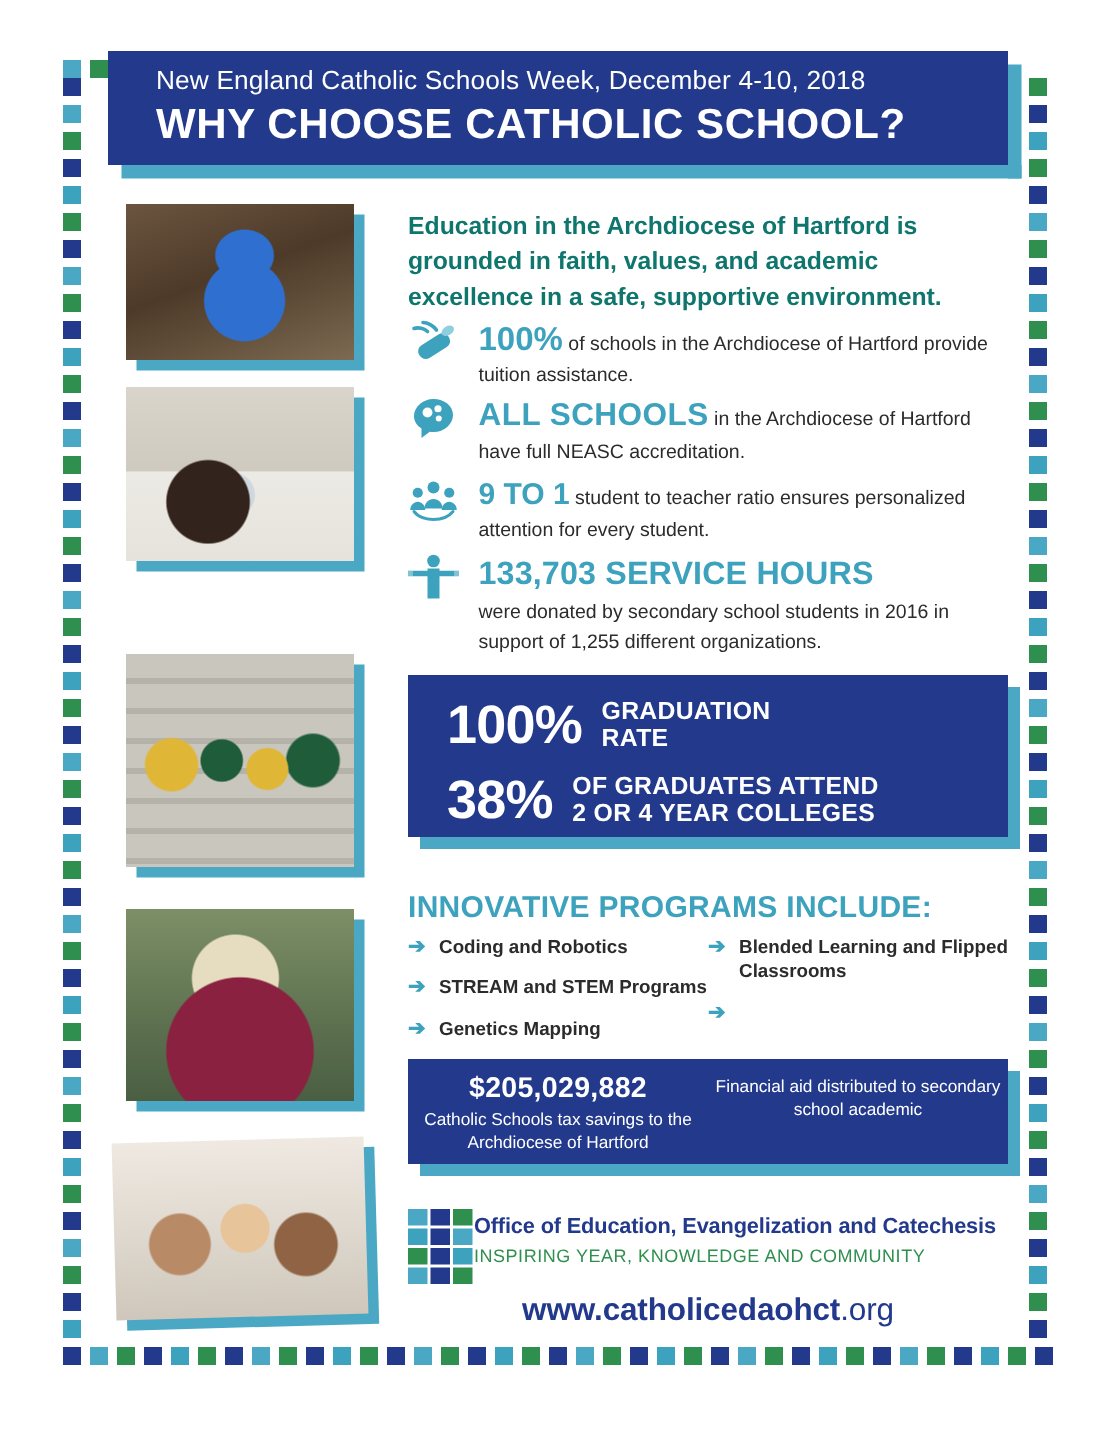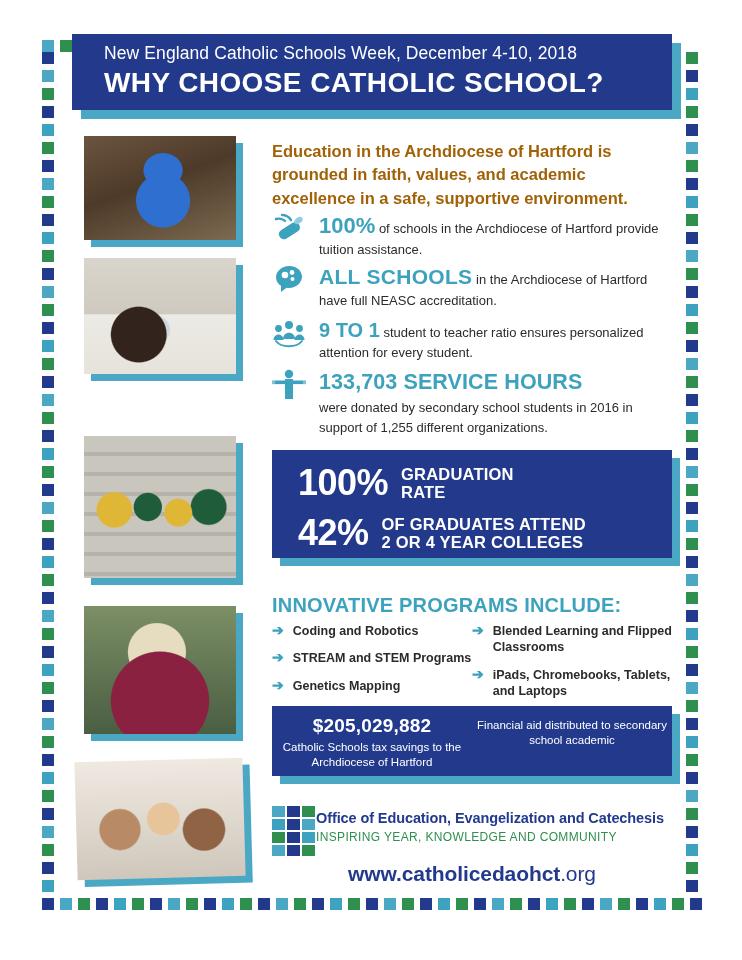--- a/index.html
+++ b/index.html
@@ -92,21 +92,21 @@
     background:
       radial-gradient(circle at 26% 58%, #b98a66 0 14%, transparent 15%),
       radial-gradient(circle at 52% 50%, #e8c49a 0 15%, transparent 16%),
       radial-gradient(circle at 76% 60%, #8f6344 0 14%, transparent 15%),
       linear-gradient(180deg,#efe9e2 0%,#ded7cd 55%,#cfc7bb 100%);
   }
 
   
   #intro {
     position:absolute; left:272px; top:140px; width:400px;
-    font-size:16.5px; font-weight:bold; color:#a16207; line-height:1.42;
+    font-size:16.5px; font-weight:bold; color:#0f766e; line-height:1.42;
   }
 
   
   .stat-row { position:absolute; left:272px; width:404px; display:flex; gap:13px; }
   .stat-icon { flex:0 0 34px; padding-top:2px; }
   .stat-icon svg { display:block; }
   .stat-text { font-size:13px; color:#2b2b2b; line-height:1.42; }
   .stat-hl { color:#3da2bd; font-weight:bold; }
 
   #stat-tuition     { top:210px; }
@@ -422,21 +422,21 @@
 
 <div id="grad-box">
   <div class="grad-line" id="grad-line-1">
     <span class="grad-num">100%</span>
     <span class="grad-lbl">
       <span>GRADUATION</span><br>
       <span>RATE</span>
     </span>
   </div>
   <div class="grad-line" id="grad-line-2">
-    <span class="grad-num">42%</span>
+    <span class="grad-num">38%</span>
     <span class="grad-lbl">
       <span>OF GRADUATES ATTEND</span><br>
       <span>2 OR 4 YEAR COLLEGES</span>
     </span>
   </div>
 </div>
 
 <div id="programs-title">INNOVATIVE PROGRAMS INCLUDE:</div>
 
 <div class="prog-col" id="prog-col-left">
@@ -454,21 +454,20 @@
   </div>
 </div>
 
 <div class="prog-col" id="prog-col-right">
   <div class="prog-item">
     <span class="prog-arrow">➔</span>
     <span>Blended Learning and Flipped Classrooms</span>
   </div>
   <div class="prog-item">
     <span class="prog-arrow">➔</span>
-    <span>iPads, Chromebooks, Tablets, and Laptops</span>
   </div>
 </div>
 
 <div id="money-box">
   <div class="money-cell">
     <div class="money-amount">$205,029,882</div>
     <div class="money-caption">Catholic Schools tax savings to the Archdiocese of Hartford</div>
   </div>
   <div class="money-cell">
     <div class="money-caption">Financial aid distributed to secondary school academic</div>

